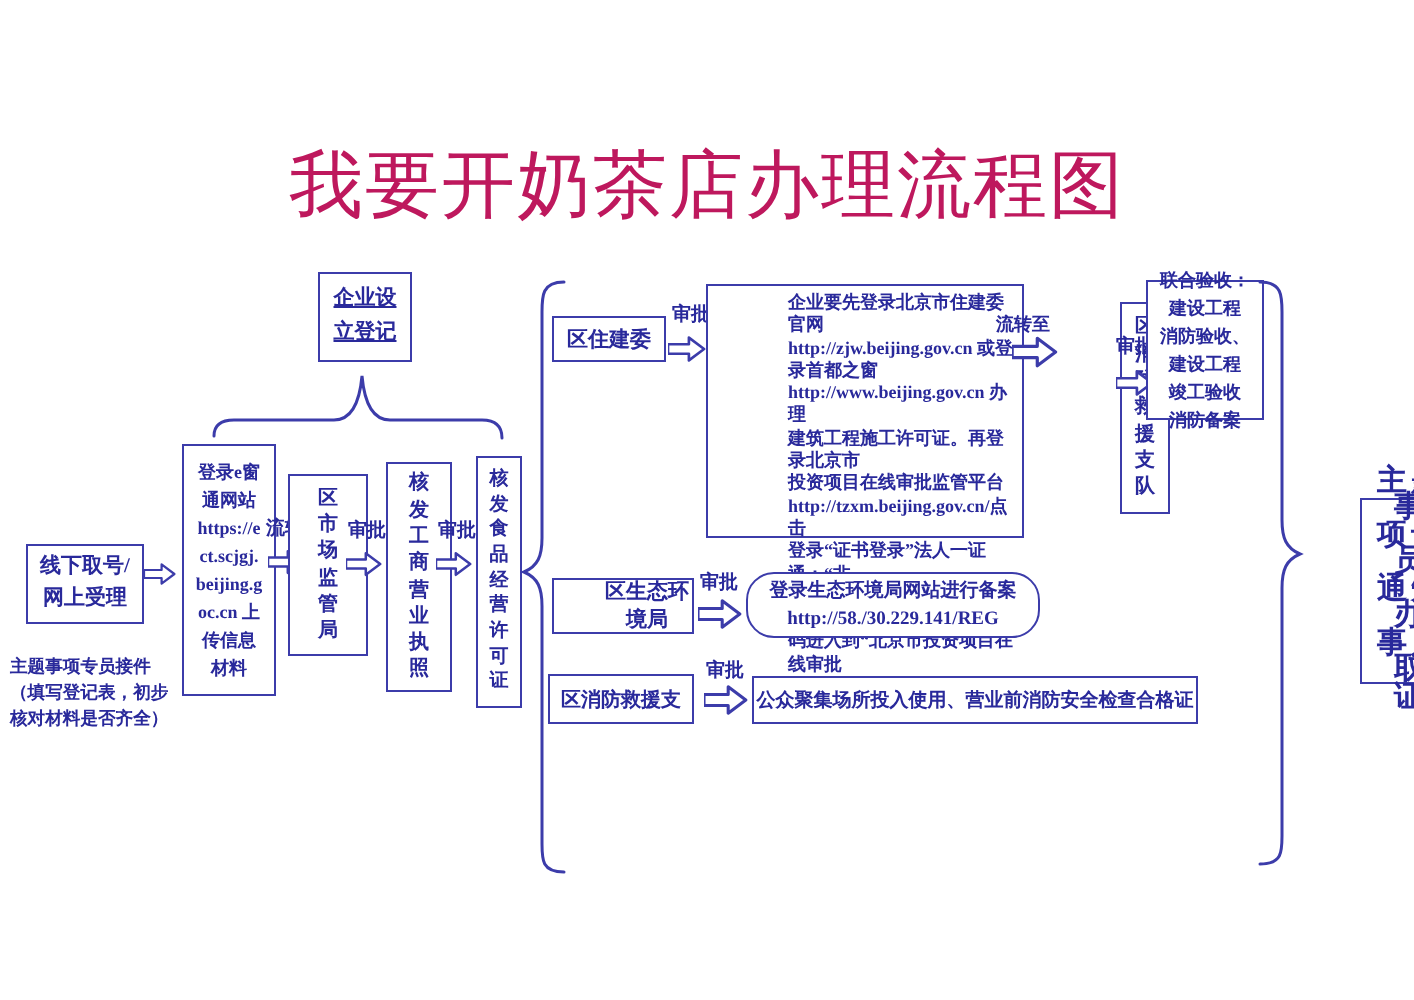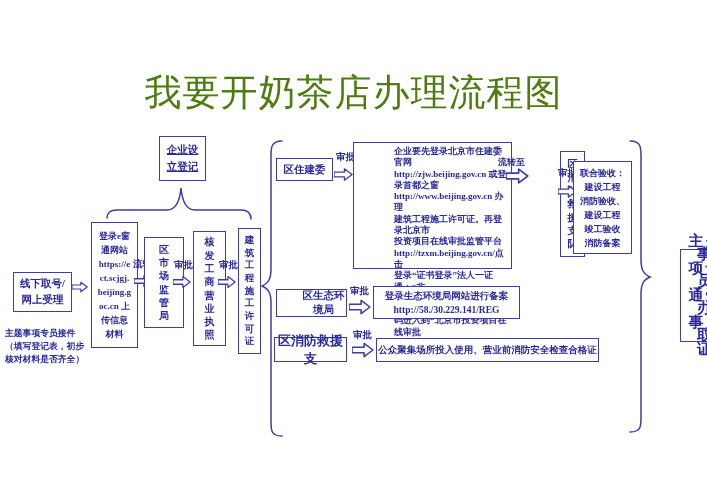--- a/index.html
+++ b/index.html
@@ -2,21 +2,21 @@
 <html><head>
 <meta charset="utf-8">
 <style>
   html,body { margin:0; padding:0; }
   body {
     width:707px; height:500px; position:relative; background:#ffffff;
     font-family:"Liberation Serif", serif; overflow:hidden;
   }
   .title {
     position:absolute; top:68px; left:0; right:0; text-align:center;
-    font-size:37px; color:#4d7c0f; letter-spacing:1px; font-weight:400;
+    font-size:37px; color:#be185d; letter-spacing:1px; font-weight:400;
   }
   .box {
     position:absolute; box-sizing:border-box; background:#fff;
     border:1.6px solid #3c3caa; color:#29299b; font-weight:bold;
     display:flex; align-items:center; justify-content:center; text-align:center;
   }
   .ml { white-space:pre-line; }
   .vtext { width:1.08em; word-break:break-all; text-align:center; line-height:1.33; }
   .lbl {
     position:absolute; color:#29299b; font-weight:bold; font-size:9.5px;
@@ -85,21 +85,21 @@
   <div class="box" style="left:193px; top:231px; width:33px; height:115px; font-size:10px;">
     <span class="vtext">核发工商营业执照</span>
   </div>
 
   <div class="lbl" style="left:219px; top:259px;">审批</div>
   <svg class="barrow" style="left:218px; top:275px;" width="18" height="14" viewBox="0 0 20 14">
     <polygon points="0,4.5 11,4.5 11,1 19,7 11,13 11,9.5 0,9.5"></polygon>
     </svg>
 
   <div class="box" style="left:238px; top:228px; width:23px; height:126px; font-size:9.5px;">
-    <span class="vtext">建筑工程施工许可证</span>
+    <span class="vtext">核发食品经营许可证</span>
   </div>
 
   <svg class="brace" style="left:258px; top:138px;" width="26" height="302" viewBox="0 0 26 302">
     <path d="M 24,3 C 13,3 13,10 13,18 L 13,131 C 13,140 11,145 4,148 C 11,151 13,156 13,165 L 13,284 C 13,292 13,298 24,298"></path>
   </svg>
 
   <div class="box" style="left:276px; top:158px; width:57px; height:23px; font-size:10.5px;">区住建委</div>
   <div class="lbl" style="left:336px; top:151px;">审批</div>
   <svg class="barrow" style="left:334px; top:167px;" width="19" height="15" viewBox="0 0 20 14">
     <polygon points="0,4.5 11,4.5 11,1 19,7 11,13 11,9.5 0,9.5"></polygon>
@@ -124,37 +124,37 @@
 
   <div class="box" style="left:560px; top:151px; width:25px; height:106px; font-size:10px;">
     <span class="vtext">区消防救援支队</span>
   </div>
 
   <div class="lbl" style="left:558px; top:167px;">审批</div>
   <svg class="barrow" style="left:558px; top:184px;" width="19" height="15" viewBox="0 0 20 14">
     <polygon points="0,4.5 11,4.5 11,1 19,7 11,13 11,9.5 0,9.5"></polygon>
     </svg>
 
-  <div class="box ml" style="left:573px; top:161px; width:59px; height:93px; font-size:9px; line-height:14px;">联合验收：
+  <div class="box ml" style="left:573px; top:140px; width:59px; height:70px; font-size:9px; line-height:14px;">联合验收：
 建设工程
 消防验收、
 建设工程
 竣工验收
 消防备案</div>
 
   <div class="box" style="left:276px; top:289px; width:71px; height:28px; font-size:10.5px;padding-left:24px;">区生态环境局</div>
   <div class="lbl" style="left:350px; top:285px;">审批</div>
   <svg class="barrow" style="left:349px; top:299px;" width="22" height="16" viewBox="0 0 20 14">
     <polygon points="0,4.5 11,4.5 11,1 19,7 11,13 11,9.5 0,9.5"></polygon>
     </svg>
 
-  <div class="box ml" style="left:373px; top:286px; width:147px; height:33px; font-size:9.5px; line-height:14px;">登录生态环境局网站进行备案
+  <div class="box ml" style="left:373px; top:286px; width:147px; height:33px; font-size:9.5px; line-height:14px;border-radius:14px;">登录生态环境局网站进行备案
 http://58./30.229.141/REG</div>
 
-  <div class="box" style="left:274px; top:337px; width:73px; height:25px; font-size:13px;">区消防救援支</div>
+  <div class="box" style="left:274px; top:337px; width:73px; height:25px; font-size:10px;">区消防救援支</div>
   <div class="lbl" style="left:353px; top:329px;">审批</div>
   <svg class="barrow" style="left:352px; top:342px;" width="22" height="16" viewBox="0 0 20 14">
     <polygon points="0,4.5 11,4.5 11,1 19,7 11,13 11,9.5 0,9.5"></polygon>
     </svg>
 
   <div class="box" style="left:376px; top:338px; width:223px; height:24px; font-size:9.5px;">公众聚集场所投入使用、营业前消防安全检查合格证</div>
 
   <svg class="brace" style="left:628px; top:138px;" width="26" height="298" viewBox="0 0 26 298">
     <path d="M 2,3 C 13,3 13,10 13,18 L 13,122 C 13,131 15,136 22,139 C 15,142 13,147 13,156 L 13,280 C 13,288 13,294 2,294"></path>
   </svg>

